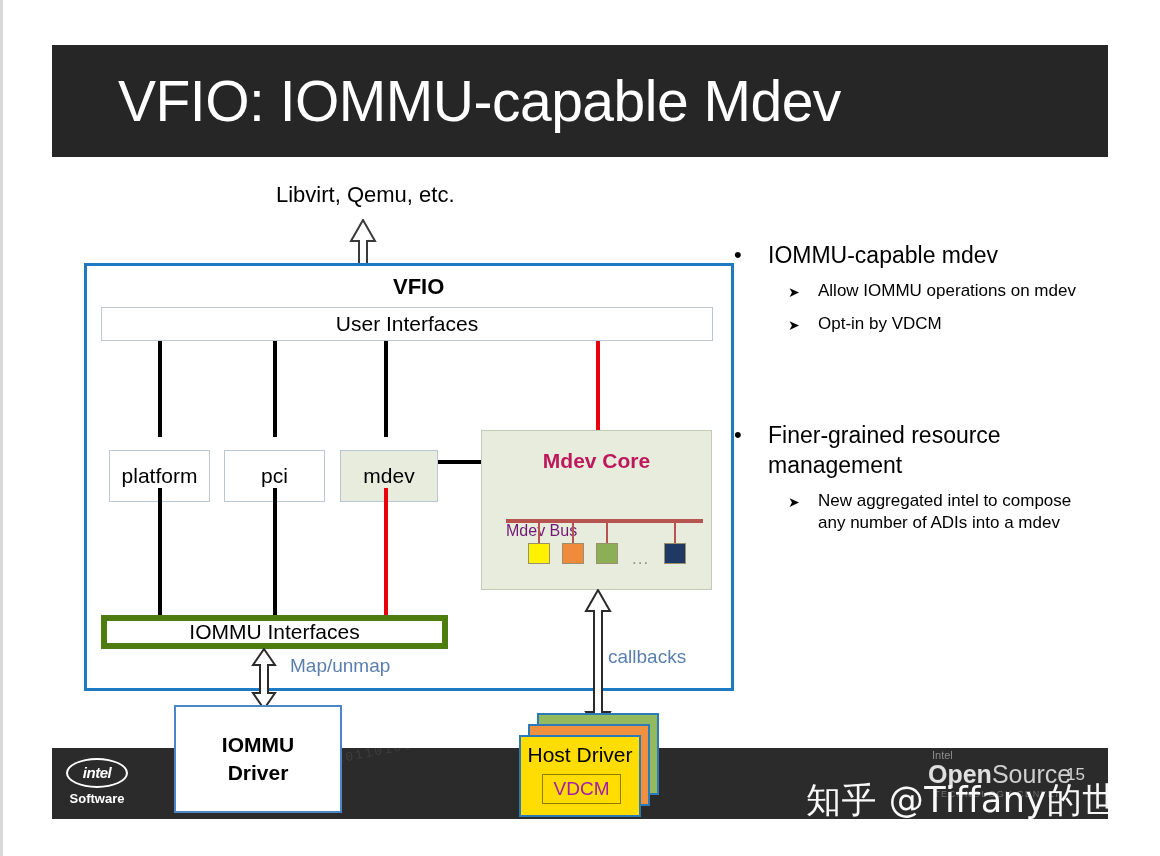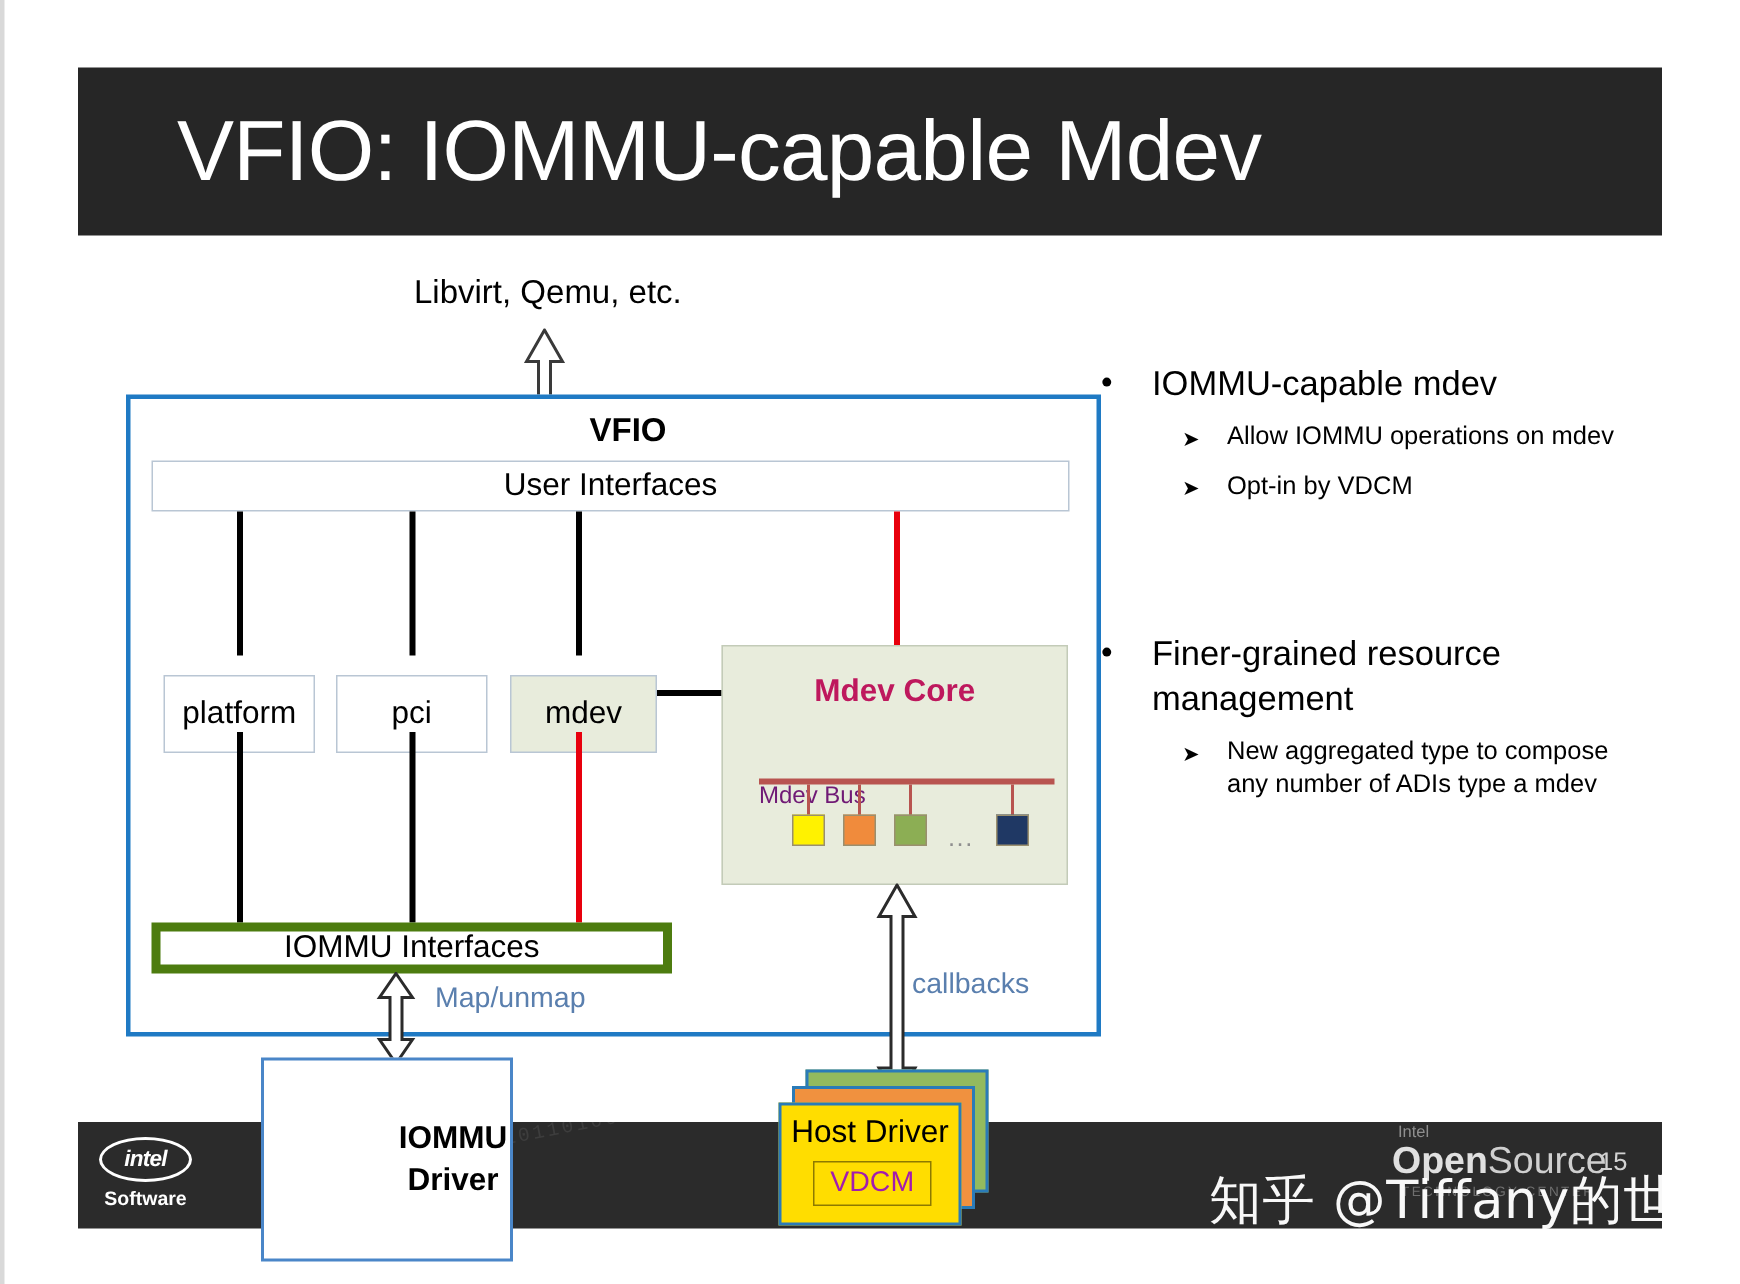--- a/index.html
+++ b/index.html
@@ -299,25 +299,24 @@
     color: #ffffff;
     white-space: nowrap;
     opacity: 0.97;
     font-family: "DejaVu Sans", sans-serif;
     letter-spacing: 0.5px;
   }
   
   .iommu-driver {
     position: absolute;
     left: 174px; top: 705px;
-    width: 168px; height: 136px;
+    width: 168px; height: 108px;
     background: #ffffff;
     border: 2px solid #4a86c8;
     box-sizing: border-box;
-    padding-left: 44px;
   }
   .iommu-driver-label {
     position: absolute;
     width: 100%;
     text-align: center;
     top: 50%;
     transform: translateY(-50%);
     font-size: 21px;
     font-weight: bold;
     color: #000;
@@ -510,17 +509,17 @@
       <div class="vdcm-label">VDCM</div>
     </div>
   </div>
 
   <div class="bullets">
     <div class="b1">IOMMU-capable mdev</div>
     <div class="b2">Allow IOMMU operations on mdev</div>
     <div class="b2">Opt-in by VDCM</div>
     <div class="gap"></div>
     <div class="b1">Finer-grained resource management</div>
-    <div class="b2">New aggregated type to compose any number of ADIs type a mdev</div>
+    <div class="b2">New aggregated intel to compose any number of ADIs into a mdev</div>
   </div>
 
 <div class="watermark">知乎 @Tiffany的世界</div>
   </div>
 
 </body></html>

